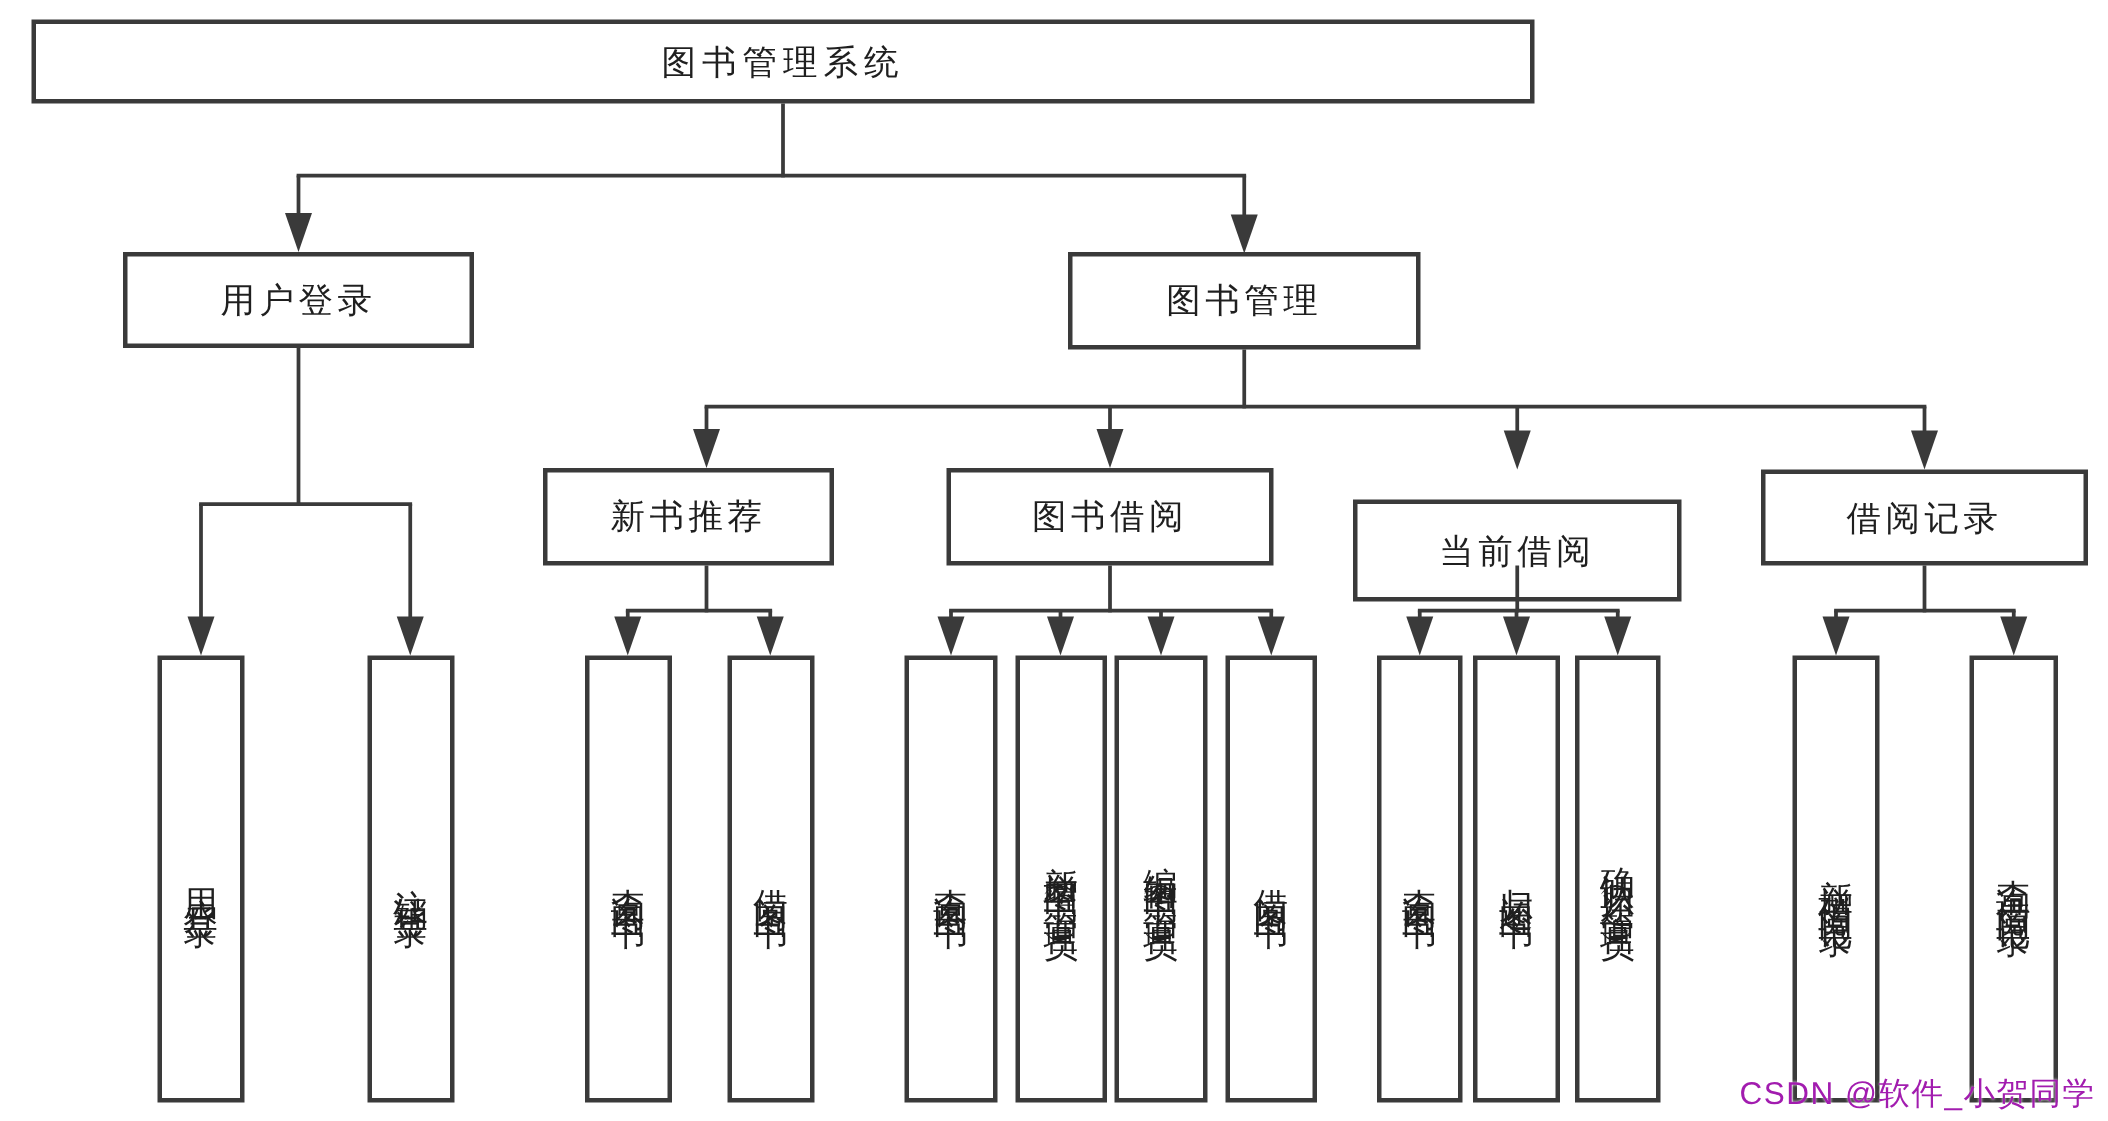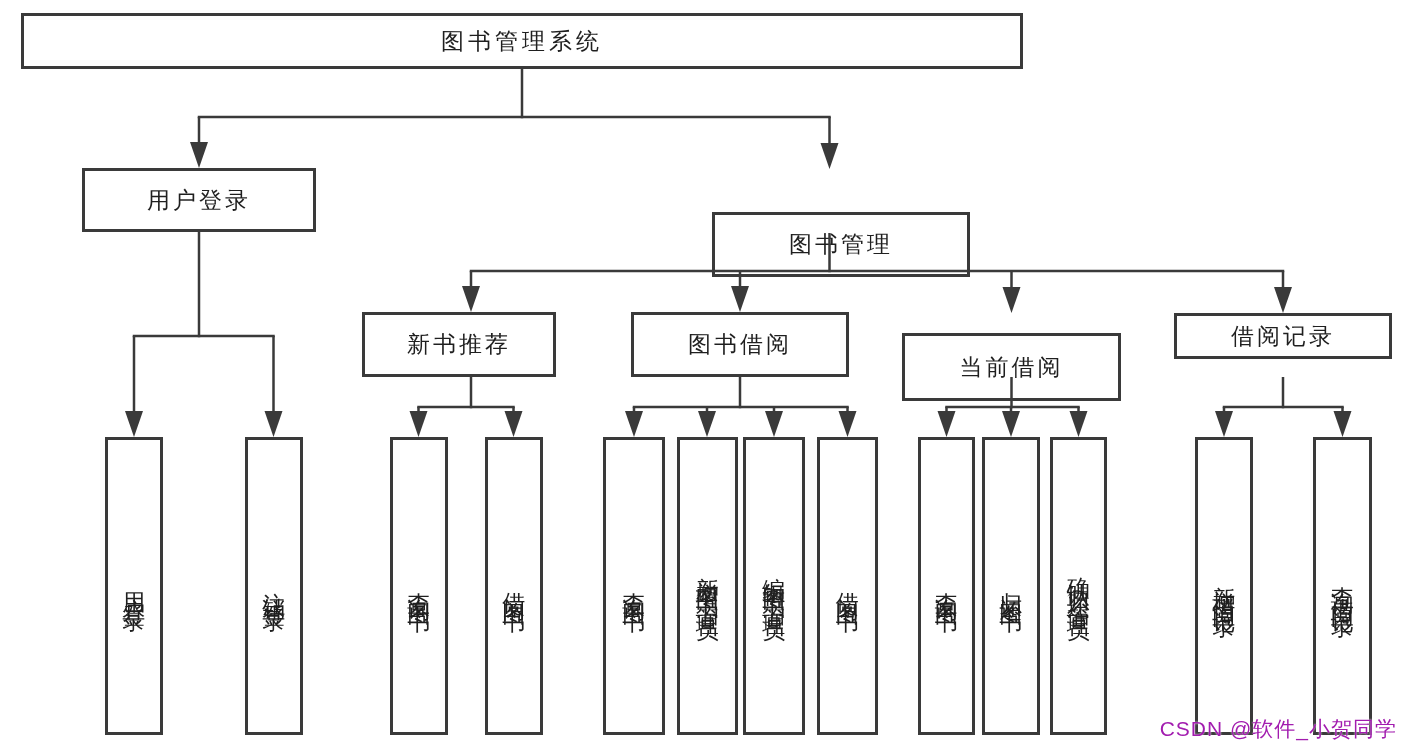--- a/index.html
+++ b/index.html
@@ -53,26 +53,26 @@
   }
 </style>
 </head>
 <body>
 
 <div class="stage">
 
   <div class="box title" style="left:21px;top:13px;width:1002px;height:56px;">图书管理系统</div>
 
   <div class="box" style="left:82px;top:168px;width:234px;height:64px;">用户登录</div>
-  <div class="box" style="left:712px;top:168px;width:258px;height:65px;margin-top:44px;">图书管理</div>
+  <div class="box" style="left:712px;top:168px;width:235px;height:65px;">图书管理</div>
 
   <div class="box" style="left:362px;top:312px;width:194px;height:65px;">新书推荐</div>
   <div class="box" style="left:631px;top:312px;width:218px;height:65px;">图书借阅</div>
   <div class="box" style="left:902px;top:313px;width:219px;height:68px;margin-top:20px;">当前借阅</div>
-  <div class="box" style="left:1174px;top:313px;width:218px;height:46px;">借阅记录</div>
+  <div class="box" style="left:1174px;top:313px;width:218px;height:64px;">借阅记录</div>
 
   <div class="vbox" style="left:105px;top:437px;width:58px;height:298px;">
     <span class="vtext">用户登录</span>
   </div>
   <div class="vbox" style="left:245px;top:437px;width:58px;height:298px;">
     <span class="vtext">注销登录</span>
   </div>
 
   <div class="vbox" style="left:390px;top:437px;width:58px;height:298px;">
     <span class="vtext">查询图书</span>

